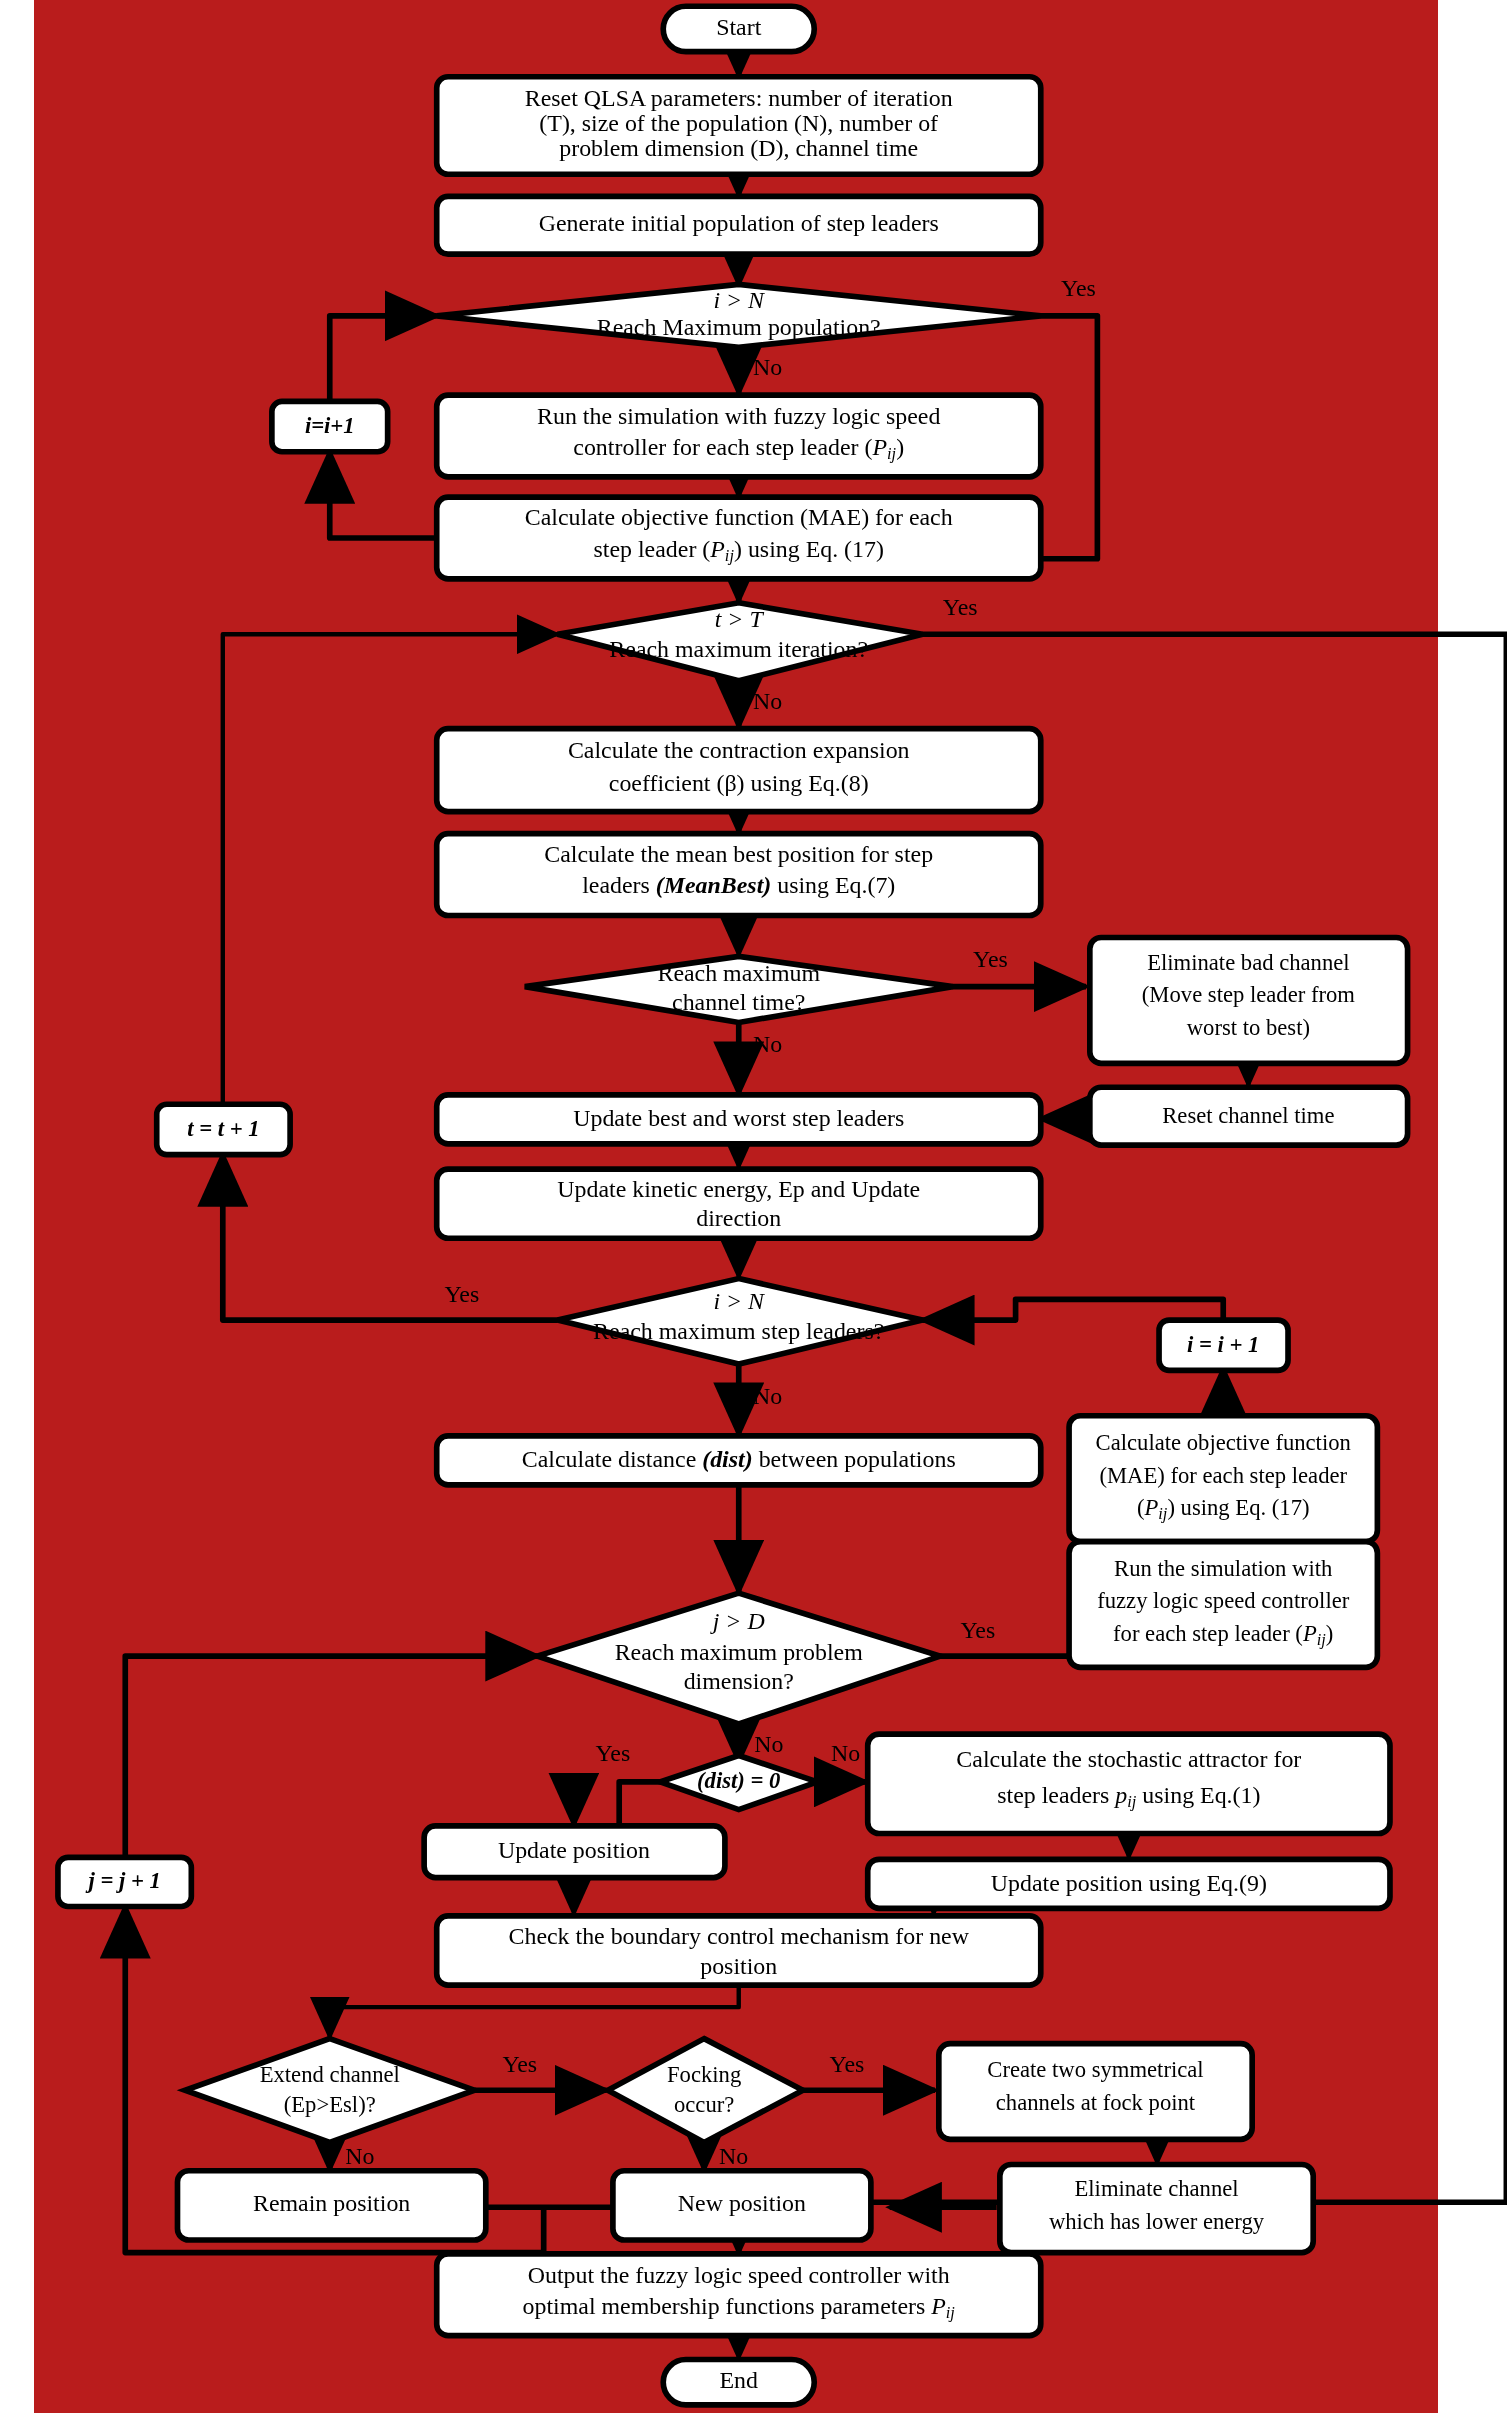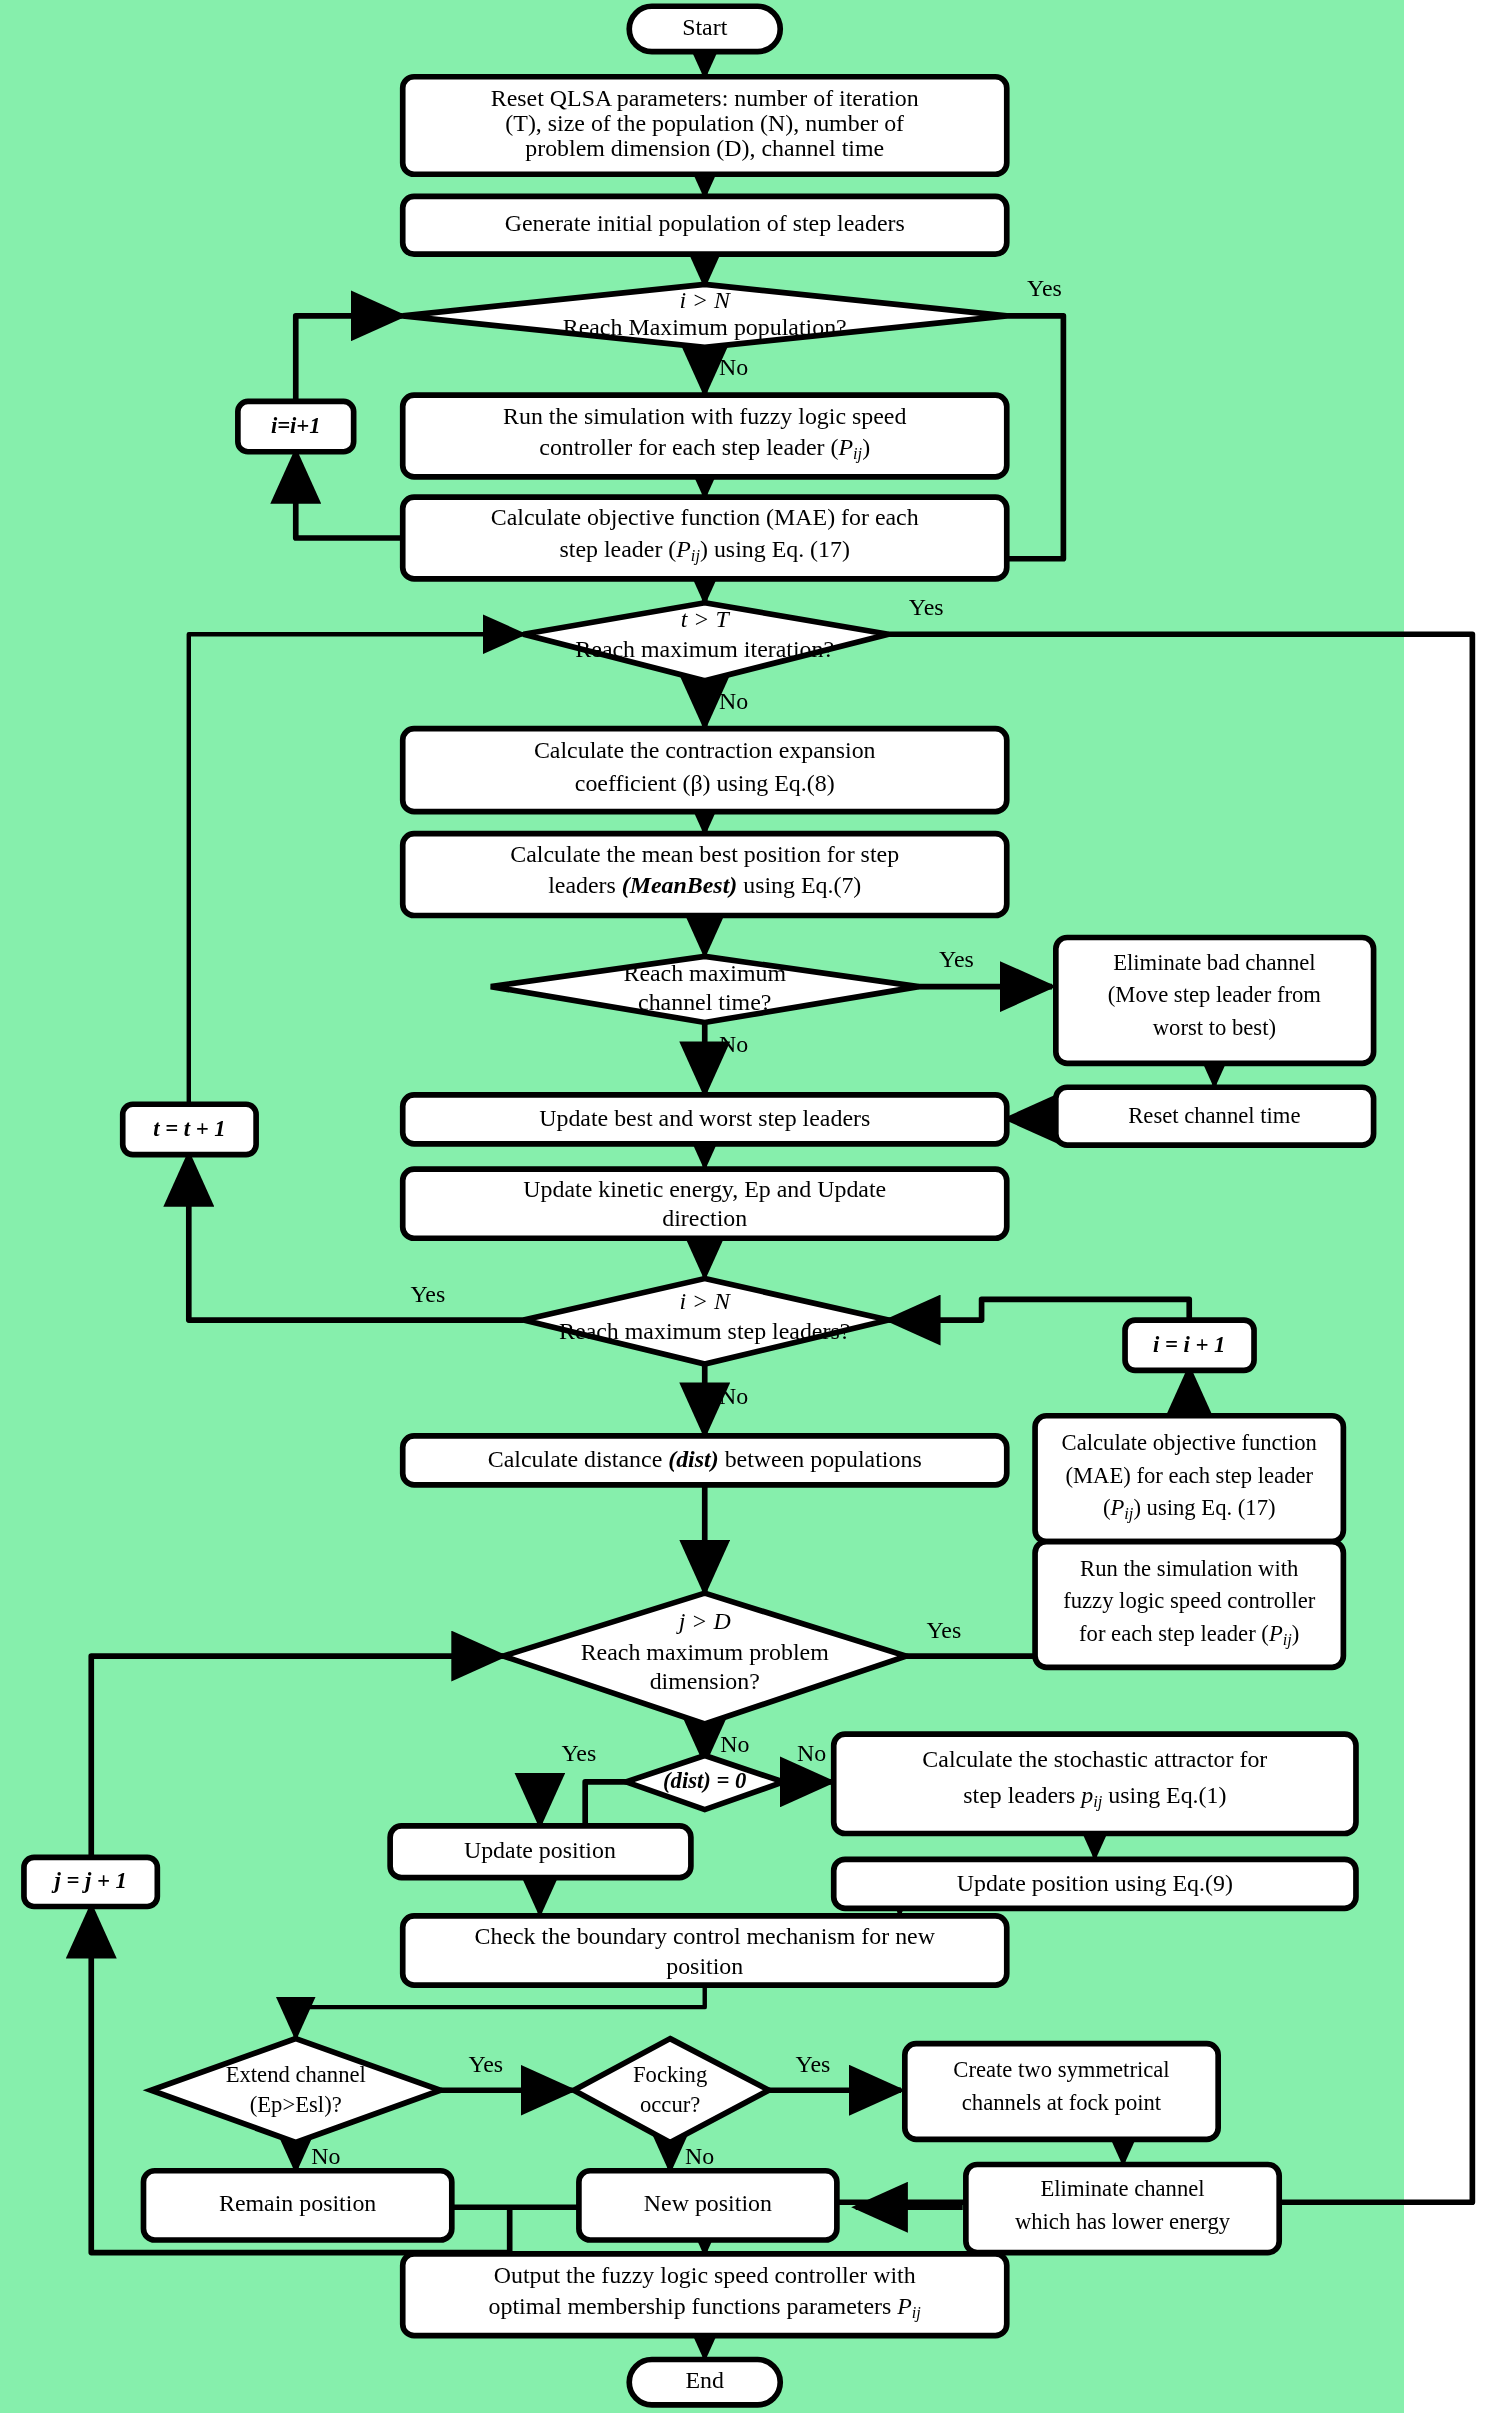--- a/index.html
+++ b/index.html
@@ -1,18 +1,18 @@
 <!DOCTYPE html>
 <html style="font-size:10px"><head>
 <meta charset="utf-8">
 <title>QLSA Flowchart</title>
 <style>
   html,body{margin:0;padding:0;background:#ffffff;}
   body{font-family:"Liberation Serif", serif;}
-  #stage{position:relative;width:1404px;height:2413px;background:#86efac;}
+  #stage{position:relative;width:1404px;height:2413px;background:#b91c1c;margin-left:34px;}
   svg#flow{position:absolute;top:0;left:0;width:1507px;height:2413px;}
   .shape{fill:#ffffff;stroke:#000000;stroke-width:9;}
   .conn{fill:none;stroke:#000000;stroke-width:9;stroke-linecap:butt;stroke-linejoin:round;}
   .conn-thin{fill:none;stroke:#000000;stroke-width:7;stroke-linejoin:round;}
   .arrowhead{fill:#000000;stroke:none;}
   text{font-family:"Liberation Serif", serif;fill:#000;}
   .t{font-size:38px;text-anchor:middle;dominant-baseline:middle;}
   .ts{font-size:36px;text-anchor:middle;dominant-baseline:middle;}
   .lbl{font-size:38px;text-anchor:middle;dominant-baseline:middle;}
   .it{font-style:italic;}

